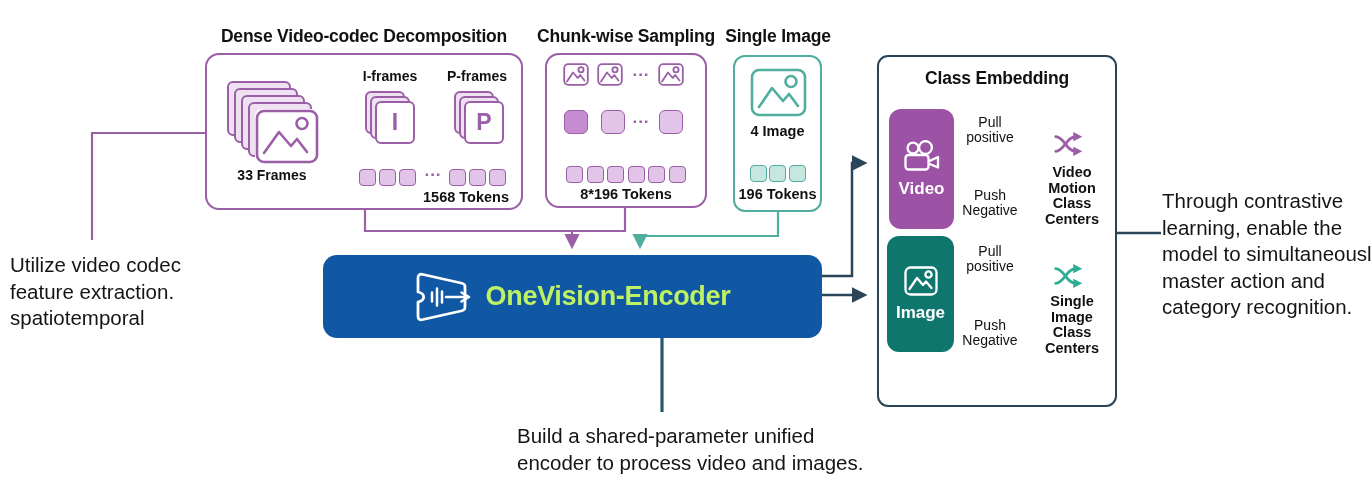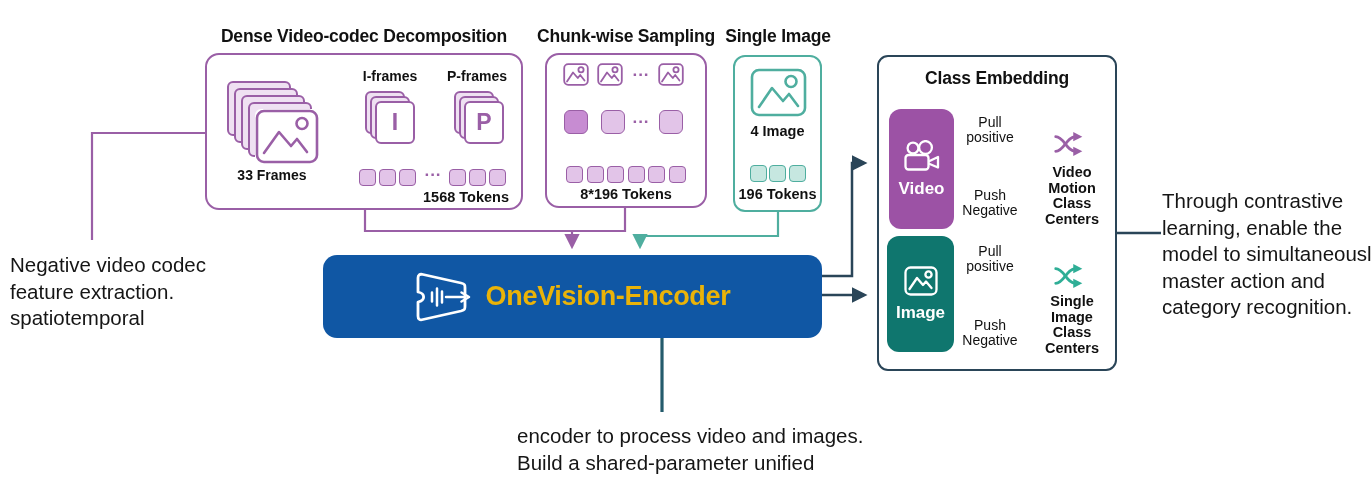--- a/index.html
+++ b/index.html
@@ -47,21 +47,21 @@
   .mod-label{color:#fff;font-weight:bold;font-size:17px;}
 
   .centers-lbl{position:absolute;font-weight:bold;font-size:14.5px;line-height:15.5px;
                text-align:center;color:#111;}
   .pp-lbl{position:absolute;font-weight:normal;font-size:14px;line-height:15px;
           text-align:center;color:#111;}
 
   
   .encoder{position:absolute;left:323px;top:255px;width:499px;height:83px;background:#1057A4;
            border-radius:14px;display:flex;align-items:center;justify-content:center;gap:13px;}
-  .encoder-label{color:#eab308;font-weight:bold;font-size:27px;letter-spacing:-0.3px;white-space:nowrap;}
+  .encoder-label{color:#bef264;font-weight:bold;font-size:27px;letter-spacing:-0.3px;white-space:nowrap;}
 
   
   .note{position:absolute;font-size:20.5px;line-height:26.5px;color:#151515;}
   .note span{display:block;white-space:nowrap;}
 </style>
 </head>
 <body>
 
 <div class="canvas">
 
@@ -206,21 +206,21 @@
     </svg>
     <div class="lbl" style="left:0;right:0;top:66px;">4 Image</div>
     <div class="token-row" style="left:0;right:0;top:108px;justify-content:center;gap:2.5px;">
       <div class="token teal"></div>
       <div class="token teal"></div>
       <div class="token teal"></div>
     </div>
     <div class="lbl" style="left:0;right:0;top:129px;">196 Tokens</div>
   </div>
 
-  <div class="panel navy" style="left:877px;top:55px;width:240px;height:316px;">
+  <div class="panel navy" style="left:877px;top:55px;width:240px;height:352px;">
     <div class="panel-title" style="left:0;right:0;top:11px;width:auto;">Class Embedding</div>
 
     <div class="mod-block video" style="left:10px;top:52px;width:65px;height:120px;">
       <svg width="38" height="32" viewBox="0 0 38 32">
         <circle cx="10" cy="8" r="5.4" fill="none" stroke="#fff" stroke-width="2.3"></circle>
         <circle cx="22.5" cy="7.5" r="6.4" fill="none" stroke="#fff" stroke-width="2.3"></circle>
         <rect x="2.5" y="15" width="23" height="14.5" rx="3" fill="none" stroke="#fff" stroke-width="2.3"></rect>
         <path d="M25.5,21.5 L35,17 V27.5 L25.5,23.5" fill="none" stroke="#fff" stroke-width="2.3" stroke-linejoin="round"></path>
       </svg>
       <span class="mod-label">Video</span>
@@ -278,28 +278,28 @@
     <svg width="58" height="50" viewBox="0 0 58 50">
       <path d="M8,2.5 L46,11 C50,12 50,13 50,16 L50,34 C50,37 50,38 46,39 L8,47.5 C4.5,48.5 3,47 3,44 L3,30 C10.5,28.5 10.5,21.5 3,20 L3,6 C3,3 4.5,1.7 8,2.5 Z" fill="none" stroke="#fff" stroke-width="2.8" stroke-linejoin="round"></path>
       <path d="M17,20.5 V29.5 M22,16.5 V33.5 M27,19.5 V30.5" stroke="#fff" stroke-width="2.5" stroke-linecap="round" fill="none"></path>
       <path d="M31,25 H50" stroke="#fff" stroke-width="2.5" stroke-linecap="round" fill="none"></path>
       <path d="M46.5,20.5 L54,25 L46.5,29.5" fill="none" stroke="#fff" stroke-width="2.5" stroke-linecap="round" stroke-linejoin="round"></path>
     </svg>
     <span class="encoder-label">OneVision-Encoder</span>
   </div>
 
   <div class="note" style="left:10px;top:252px;">
-    <span>Negative video codec</span>
+    <span>Utilize video codec</span>
     <span>feature extraction.</span>
     <span>spatiotemporal</span>
   </div>
 
   <div class="note" style="left:517px;top:422px;line-height:27px;">
+    <span>Build a shared-parameter unified</span>
     <span>encoder to process video and images.</span>
-    <span>Build a shared-parameter unified</span>
   </div>
 
   <div class="note" style="left:1162px;top:188px;width:230px;">
     <span>Through contrastive</span>
     <span>learning, enable the</span>
     <span>model to simultaneously</span>
     <span>master action and</span>
     <span>category recognition.</span>
   </div>
 

